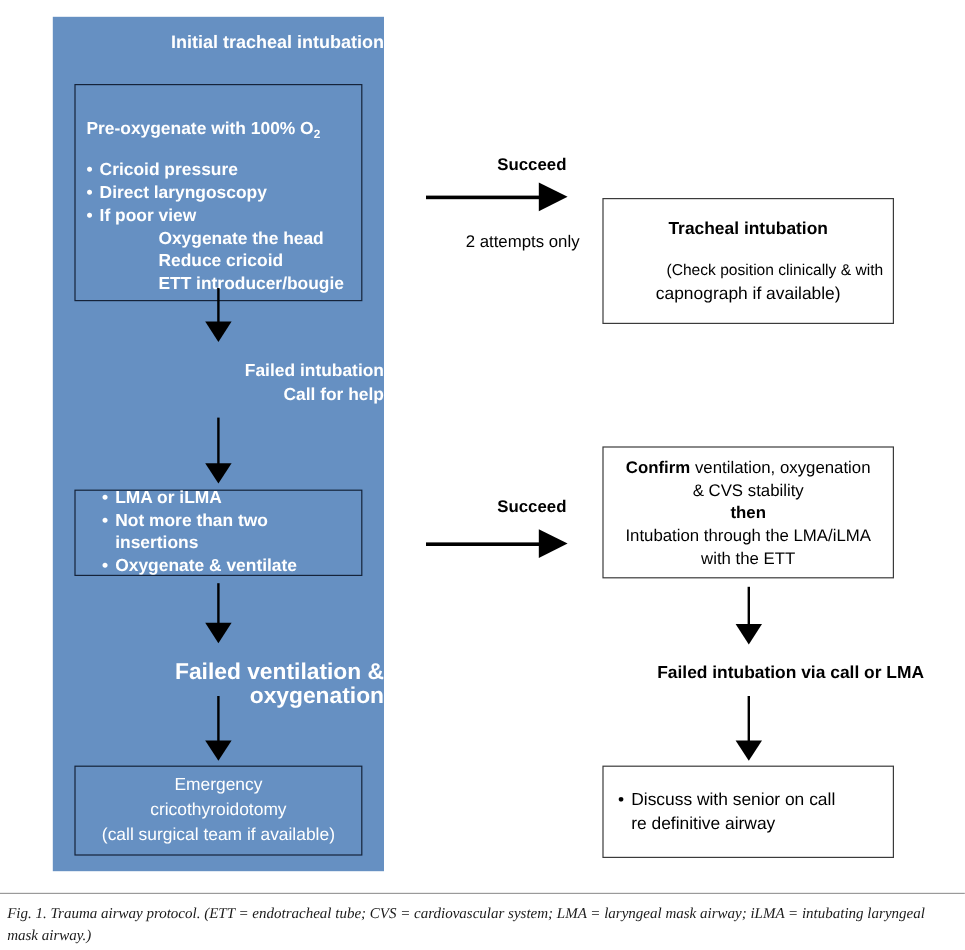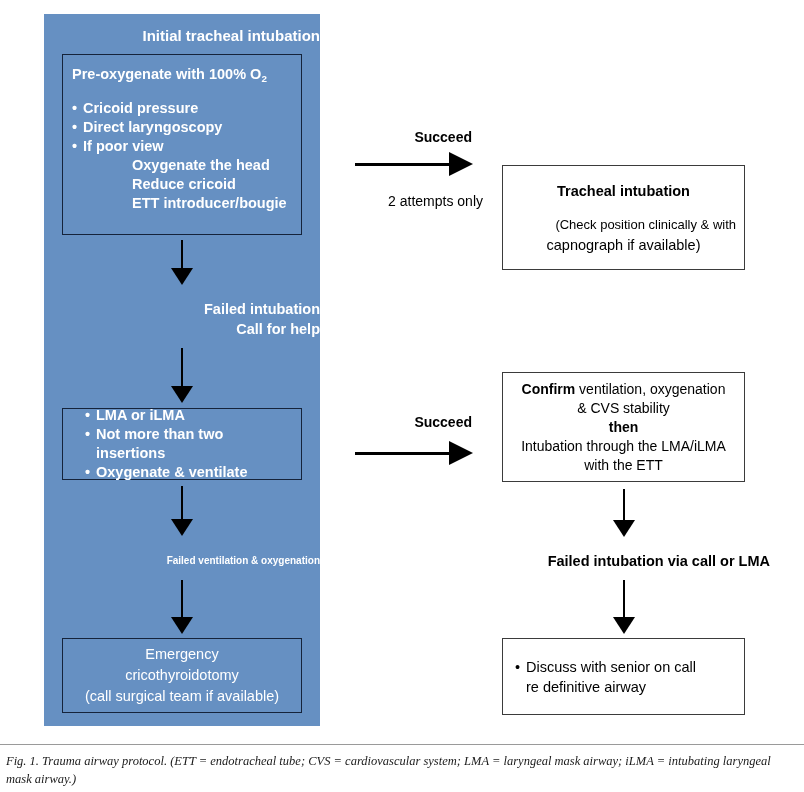--- a/index.html
+++ b/index.html
@@ -143,21 +143,21 @@
 </style>
 </head>
 <body>
 
 <div id="figure">
 
   <div class="blue-panel"></div>
 
   <div class="label white" style="left:44px; top:26px; width:276px; font-size:15px; line-height:20px;">Initial tracheal intubation</div>
 
-  <div class="box box-on-blue" style="left:62px; top:54px; width:240px; height:181px; padding:10px 9px; justify-content:flex-start;">
+  <div class="box box-on-blue" style="left:62px; top:70px; width:240px; height:181px; padding:28px 9px; justify-content:flex-start;">
     <div style="font-size:14.5px; line-height:19px; text-align:left; font-weight:bold;">
       <span>Pre-oxygenate with 100% O</span><sub>2</sub>
     </div>
     <ul class="bullets" style="font-size:14.5px; line-height:19px; margin-top:14px;">
       <li>Cricoid pressure</li>
       <li>Direct laryngoscopy</li>
       <li>If poor view</li>
     </ul>
     <div style="font-size:14.5px; line-height:19px; text-align:left;">
       <span class="indent">Oxygenate the head</span>
@@ -187,21 +187,21 @@
       <li>Not more than two insertions</li>
       <li>Oxygenate &amp; ventilate</li>
     </ul>
   </div>
 
   <div class="arrow-v" style="left:166px; top:486px; width:32px; height:50px;">
     <div class="stem" style="height:35px;"></div>
     <div class="head"></div>
   </div>
 
-  <div class="label white" style="left:44px; top:551px; width:276px; font-size:10px; line-height:20px;">Failed ventilation &amp; oxygenation</div>
+  <div class="label white" style="left:44px; top:551px; width:276px; font-size:19px; line-height:20px;">Failed ventilation &amp; oxygenation</div>
 
   <div class="arrow-v" style="left:166px; top:580px; width:32px; height:54px;">
     <div class="stem" style="height:39px;"></div>
     <div class="head"></div>
   </div>
 
   <div class="box box-on-blue" style="left:62px; top:638px; width:240px; height:75px; font-size:14.5px; line-height:21px;">
     <span class="line">Emergency</span>
     <span class="line">cricothyroidotomy</span>
     <span class="line">(call surgical team if available)</span>

